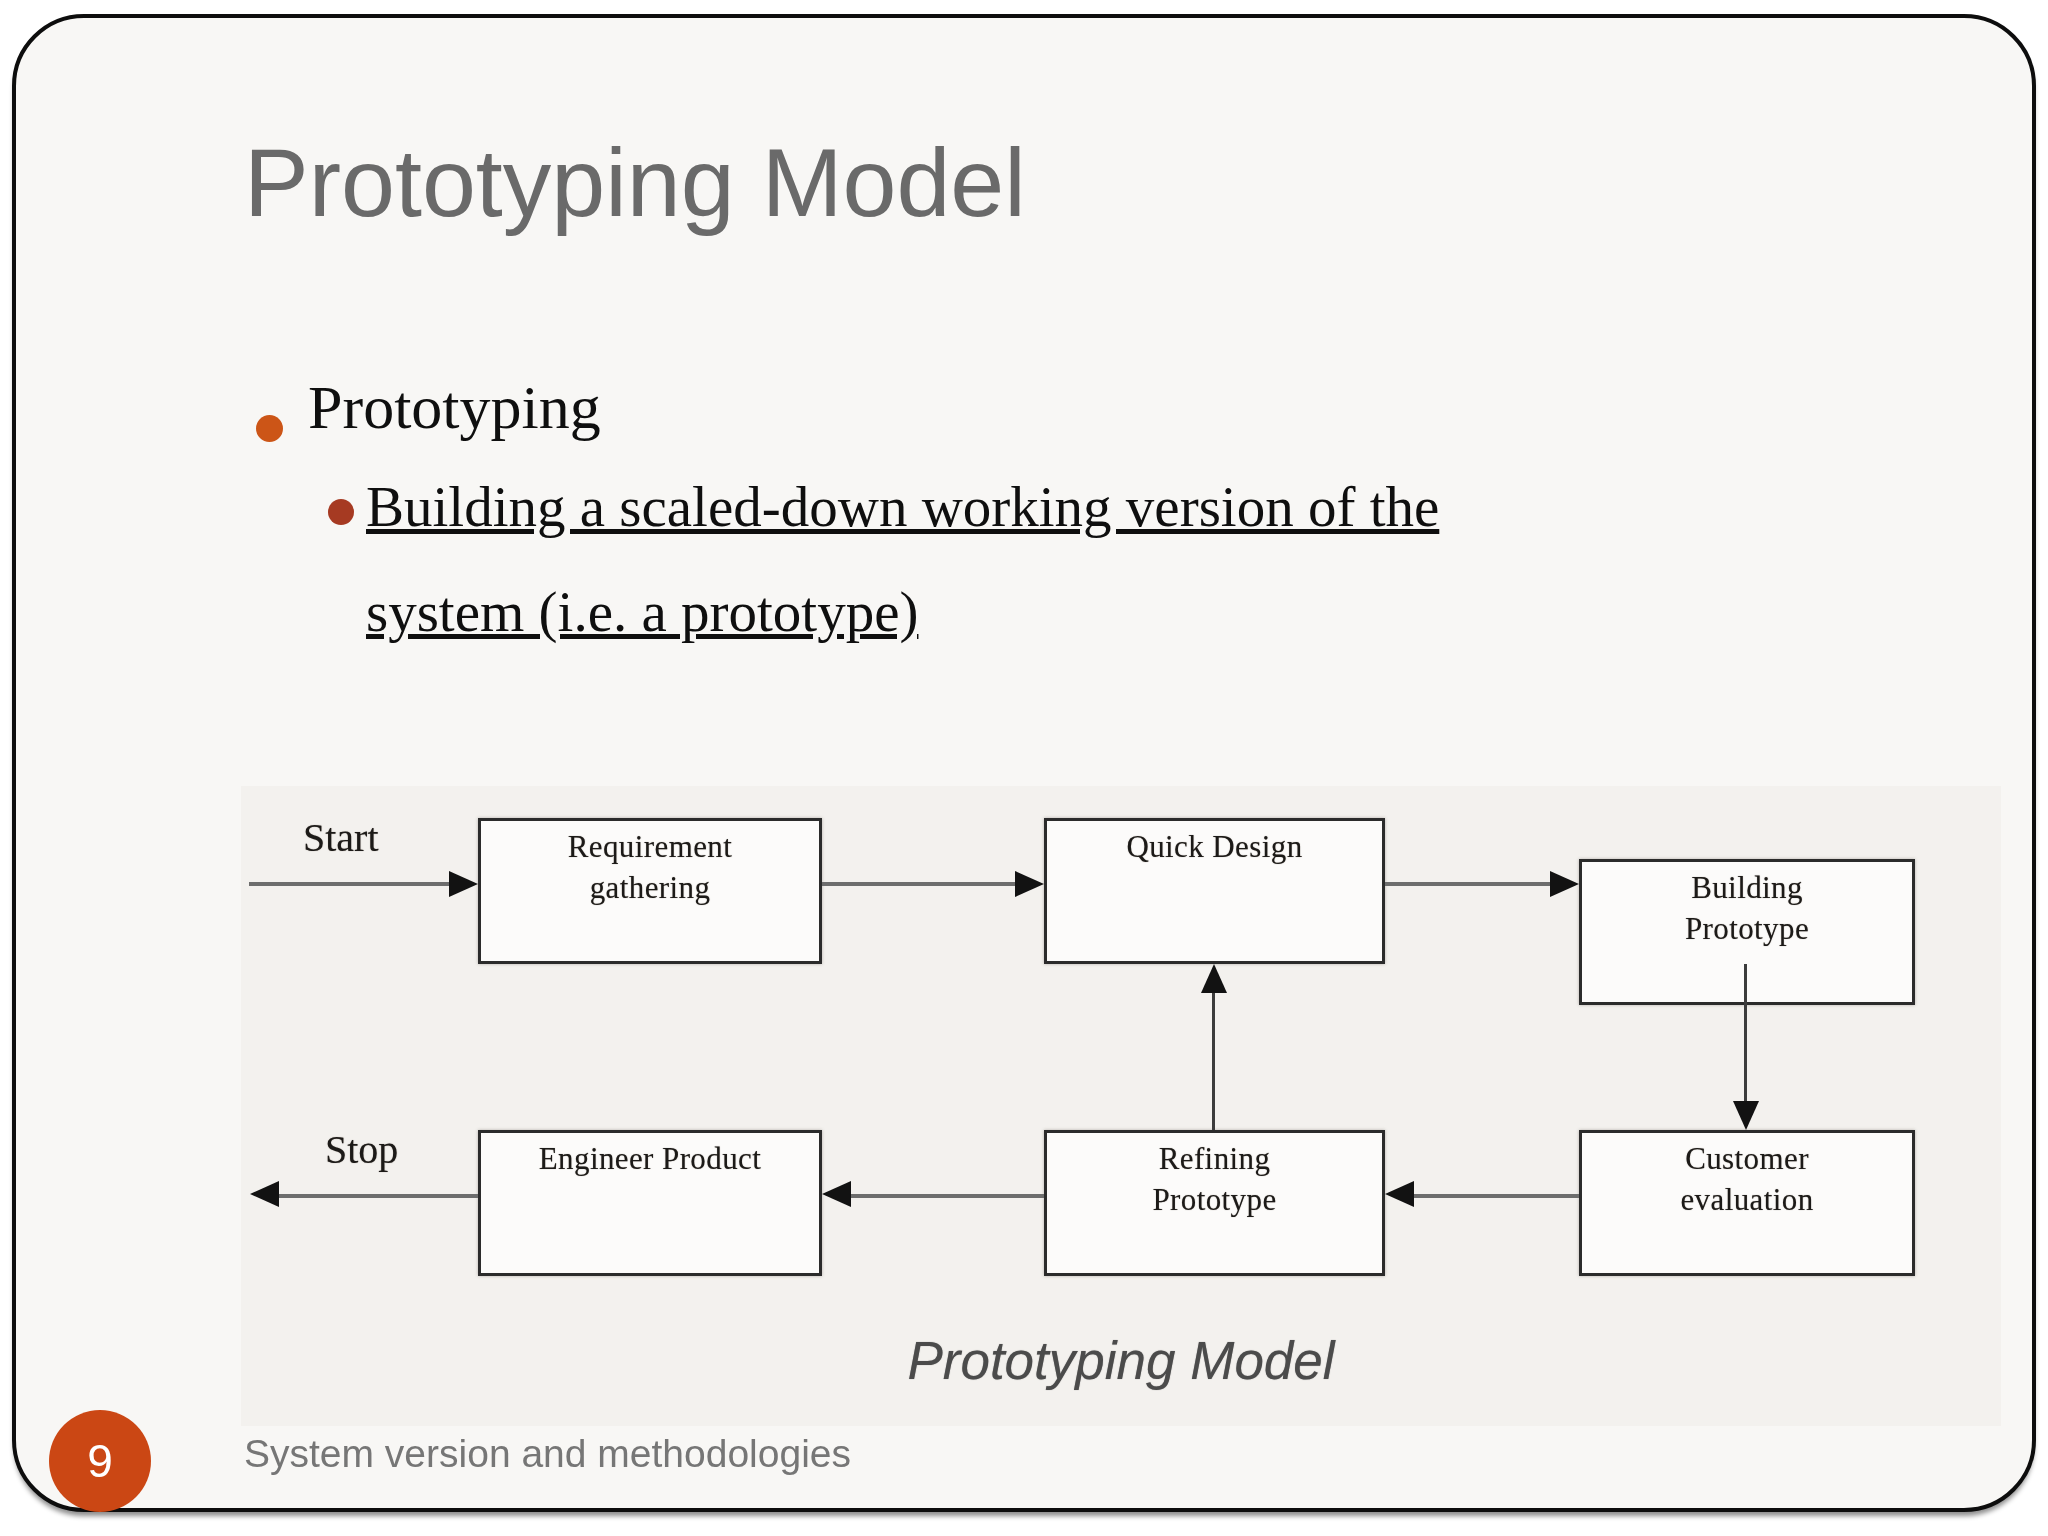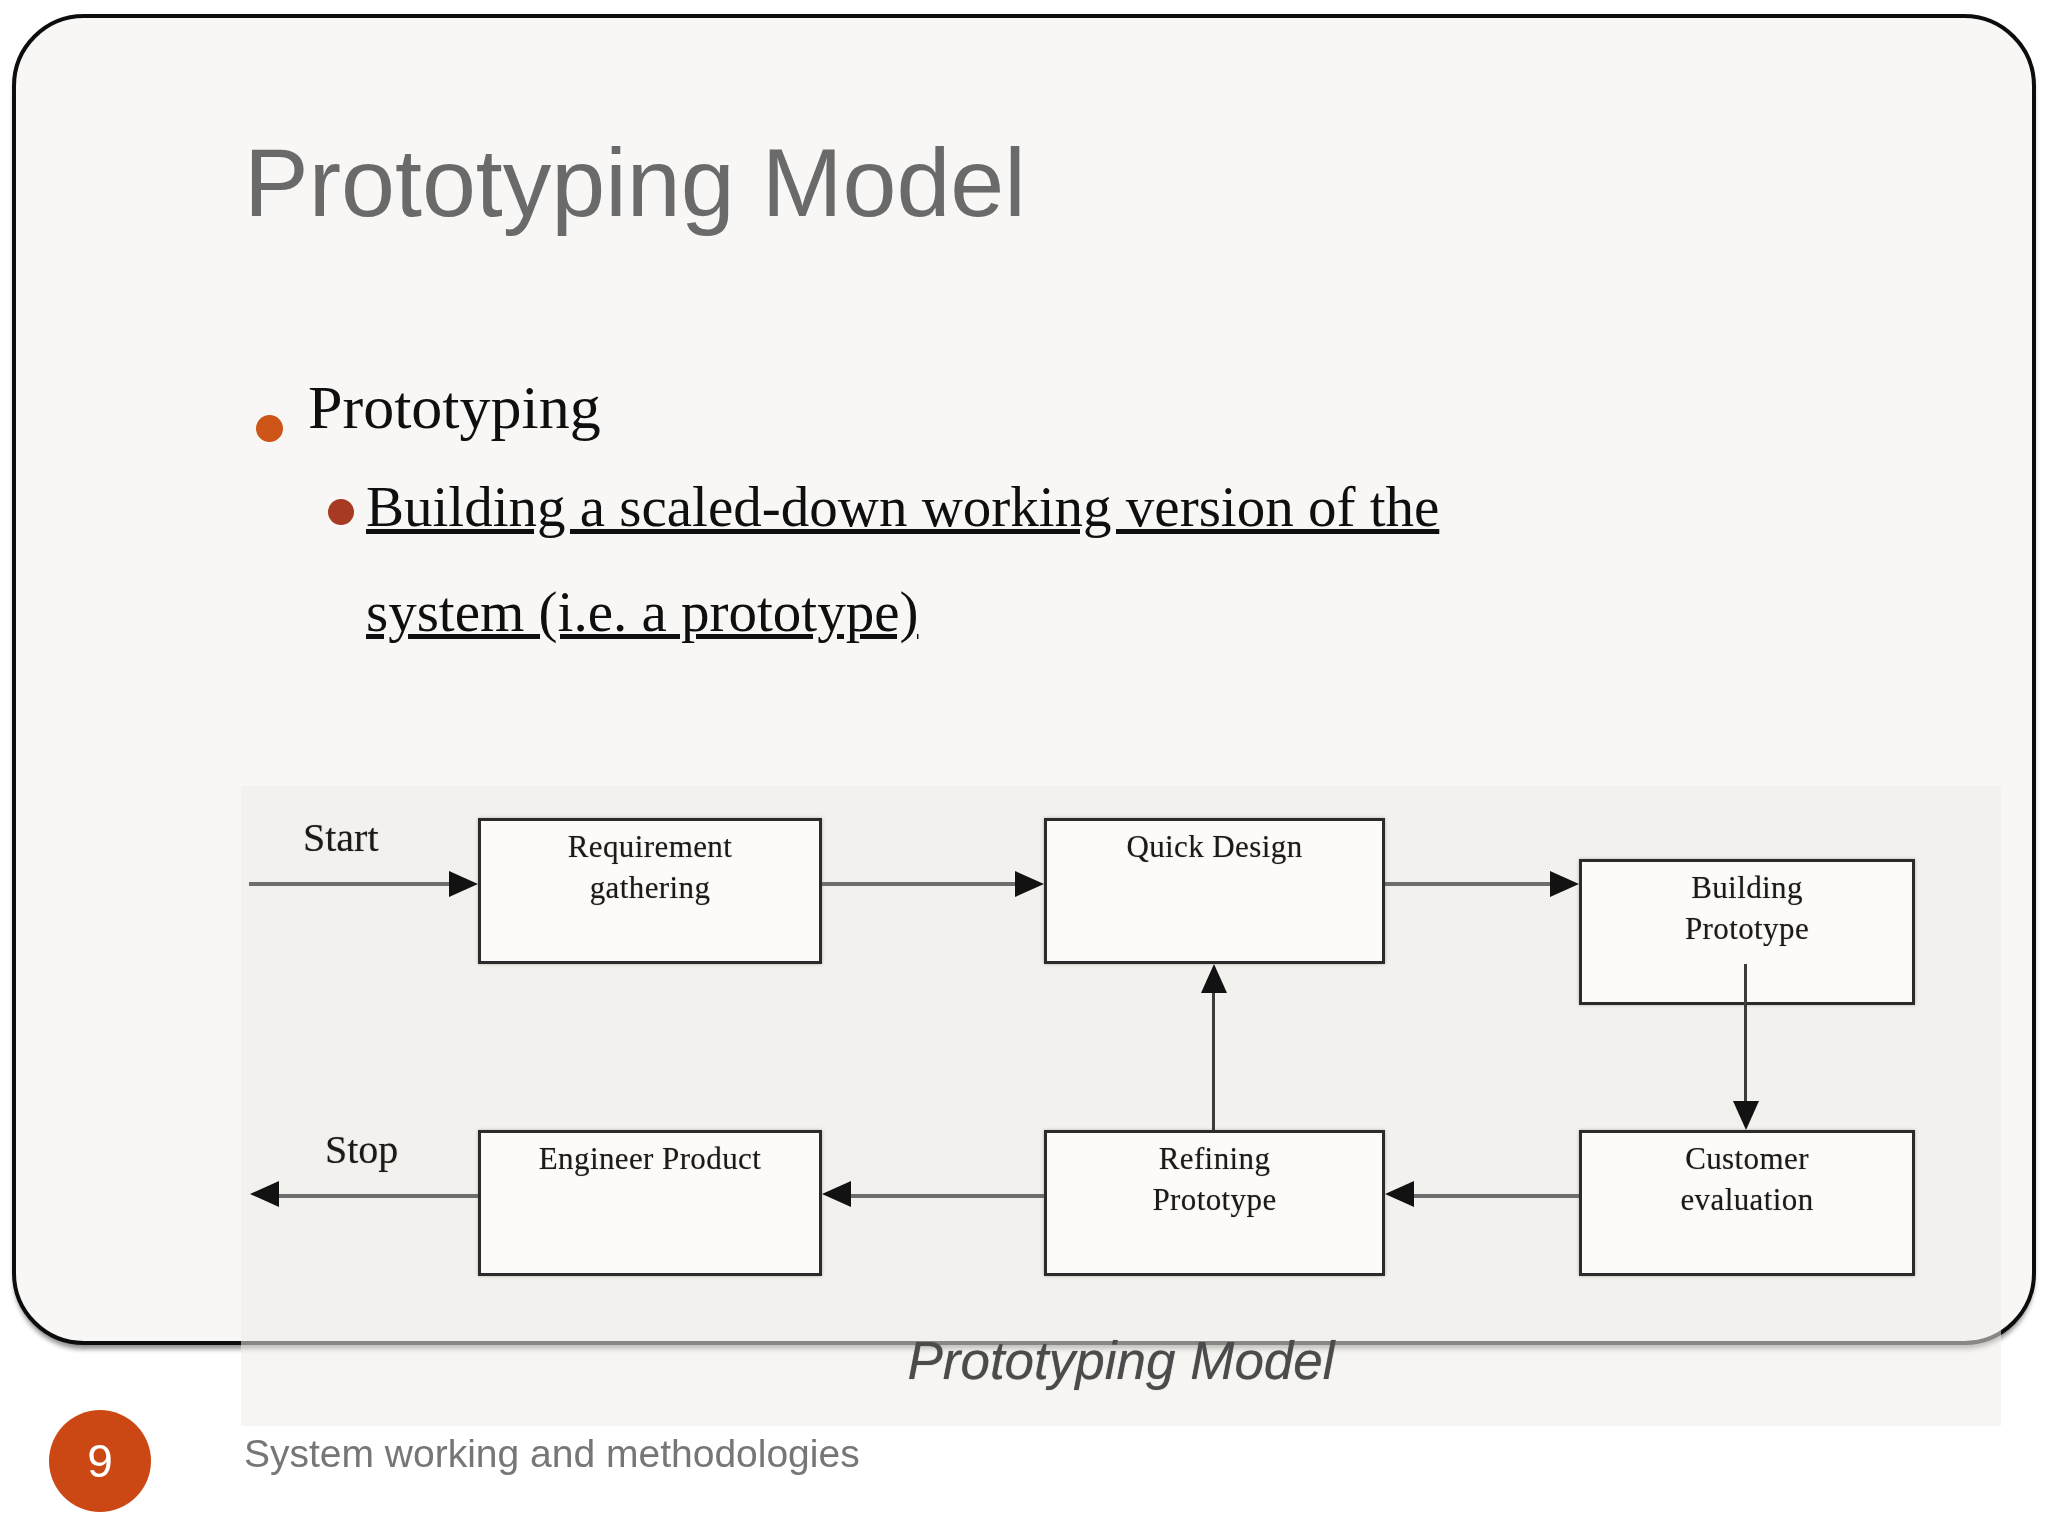--- a/index.html
+++ b/index.html
@@ -3,21 +3,21 @@
 <meta charset="utf-8">
 <style>
   * { margin: 0; padding: 0; box-sizing: border-box; }
   html, body { width: 2048px; height: 1536px; background: #ffffff; overflow: hidden; }
   body { position: relative; font-family: "Liberation Sans", sans-serif; }
 
   
   .slide {
     position: absolute;
     left: 12px; top: 14px;
-    width: 2024px; height: 1331px;
+    width: 2024px; height: 1498px;
     background: #f8f7f5;
     border: 4px solid #0d0d0d;
     border-radius: 72px;
     box-shadow: 0 6px 5px -2px rgba(0,0,0,0.45);
   }
 
   
   .title {
     position: absolute;
     left: 228px; top: 112px;
@@ -208,15 +208,15 @@
 
     <div class="vline ln-rqv"></div>
     <div class="arr arr-up ah-rqv"></div>
 
     <div class="caption">Prototyping Model</div>
   </div>
 
   <div class="page-circle">
     <span>9</span>
   </div>
-  <div class="footer-text">System working and methodologies</div>
+  <div class="footer-text">System version and methodologies</div>
 
 </div>
 
 </body></html>

